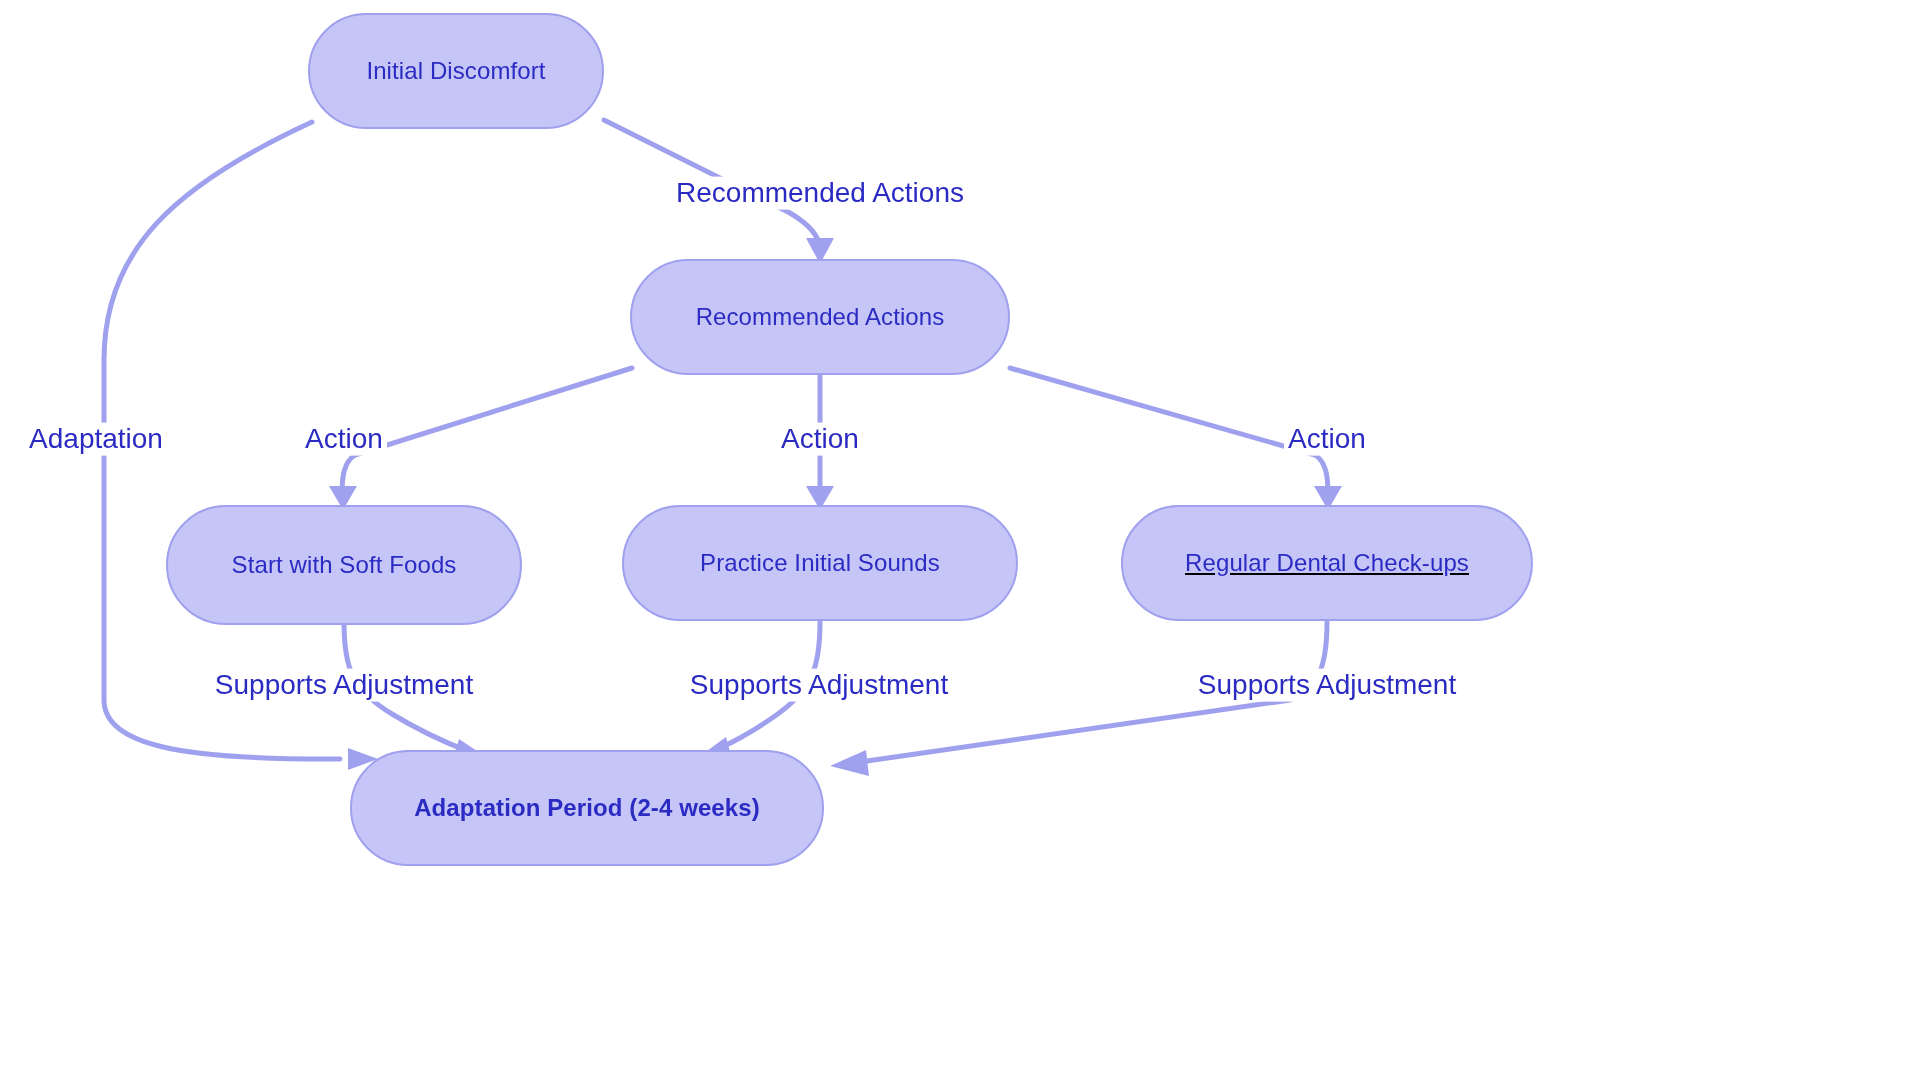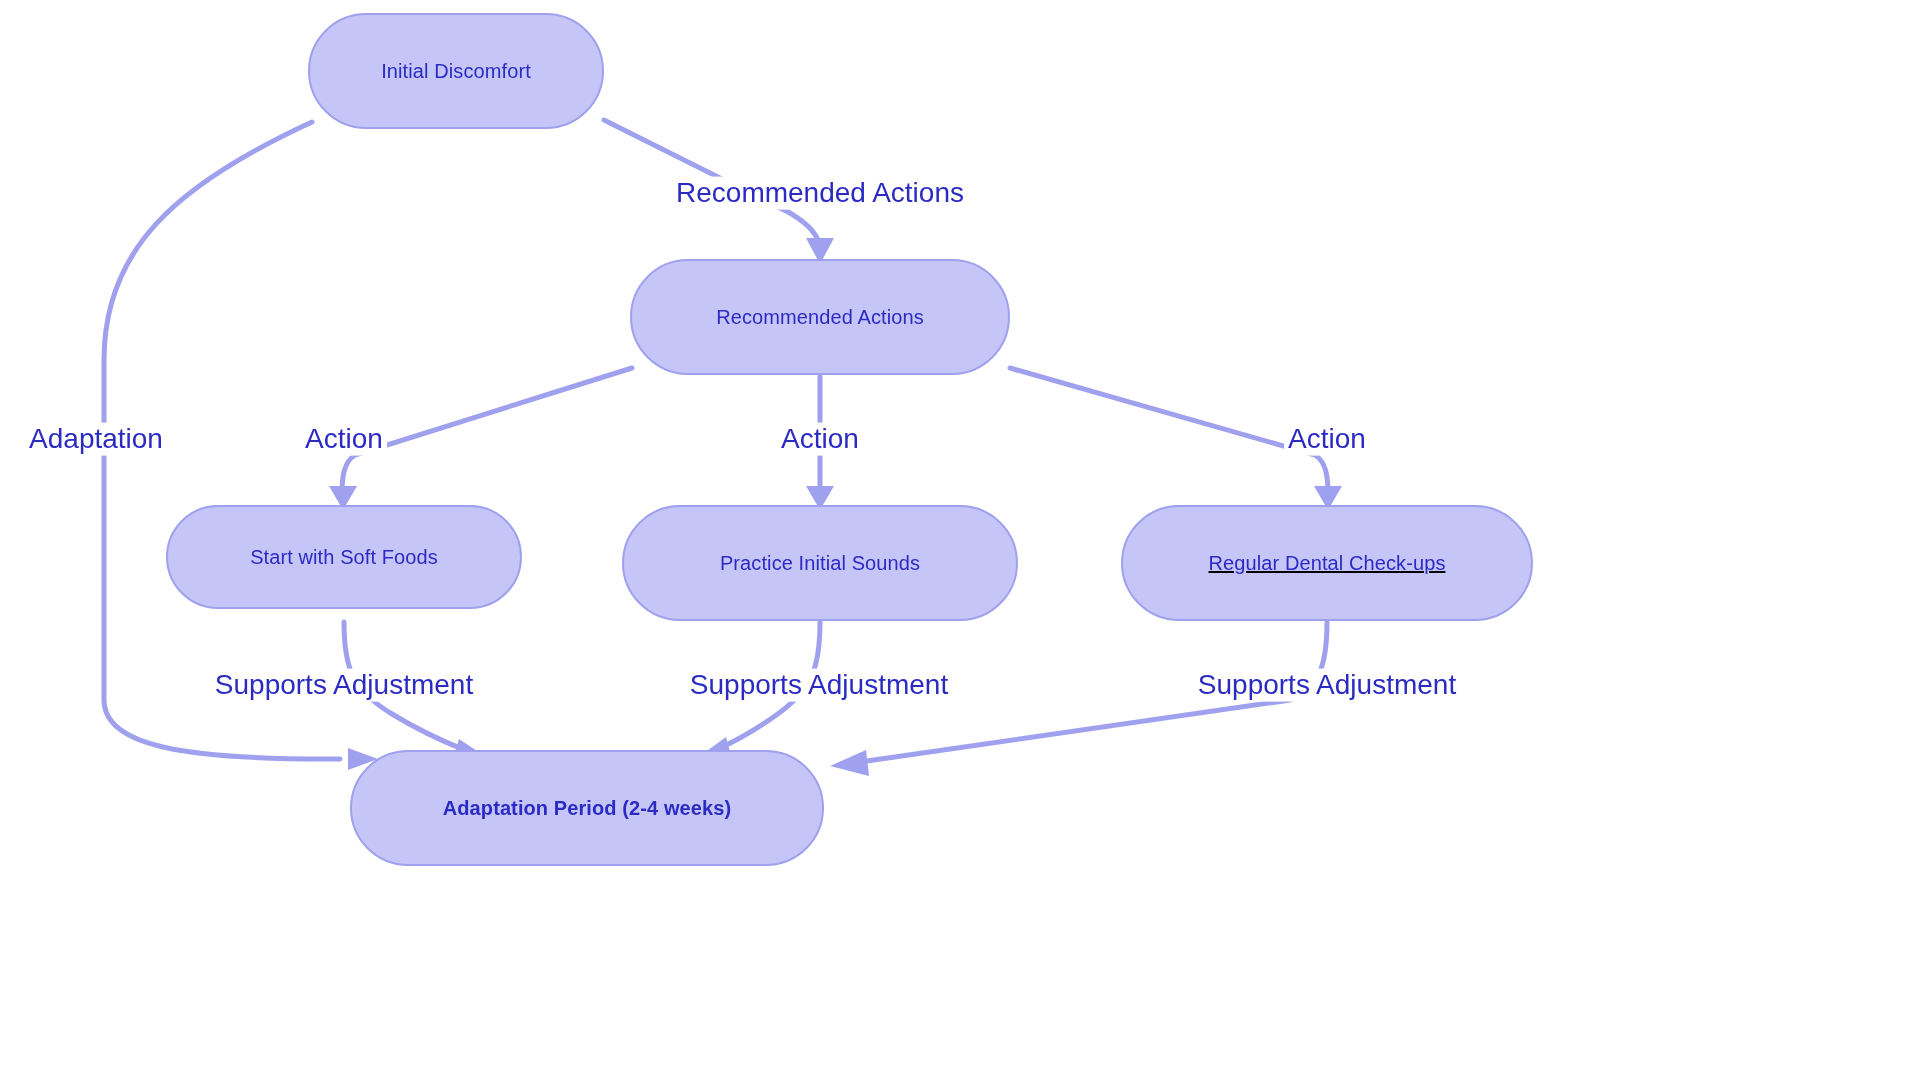--- a/index.html
+++ b/index.html
@@ -32,21 +32,21 @@
     border: 2px solid #9fa0ee;
     border-radius: 999px;
     display: flex;
     align-items: center;
     justify-content: center;
     text-align: center;
   }
   .node-label {
     color: #2b2bc4;
     font-family: "Liberation Sans", sans-serif;
-    font-size: 20px;
+    font-size: 24px;
     line-height: 1.2;
     white-space: nowrap;
     letter-spacing: 0.1px;
   }
   .edge-label {
     position: absolute;
     transform: translate(-50%, -50%);
     color: #2b2bc4;
     background: #ffffff;
     font-family: "Liberation Sans", sans-serif;
@@ -80,21 +80,21 @@
       <path d="M 866,750 L 830,766 L 869,776 Z" fill="#9fa0ee" stroke="none"></path>
     </svg>
 
   <div id="node-layer">
       <div class="node" style="left: 308px; top: 13px; width: 296px; height: 116px;">
         <span class="node-label">Initial Discomfort</span>
       </div>
       <div class="node" style="left: 630px; top: 259px; width: 380px; height: 116px;">
         <span class="node-label">Recommended Actions</span>
       </div>
-      <div class="node" style="left: 166px; top: 505px; width: 356px; height: 104px;">
+      <div class="node" style="left: 166px; top: 505px; width: 356px; height: 120px;">
         <span class="node-label">Start with Soft Foods</span>
       </div>
       <div class="node" style="left: 622px; top: 505px; width: 396px; height: 116px;">
         <span class="node-label">Practice Initial Sounds</span>
       </div>
       <div class="node" style="left: 1121px; top: 505px; width: 412px; height: 116px; text-decoration: underline;">
         <span class="node-label">Regular Dental Check-ups</span>
       </div>
       <div class="node" style="left: 350px; top: 750px; width: 474px; height: 116px; font-weight: bold;">
         <span class="node-label">Adaptation Period (2-4 weeks)</span>

